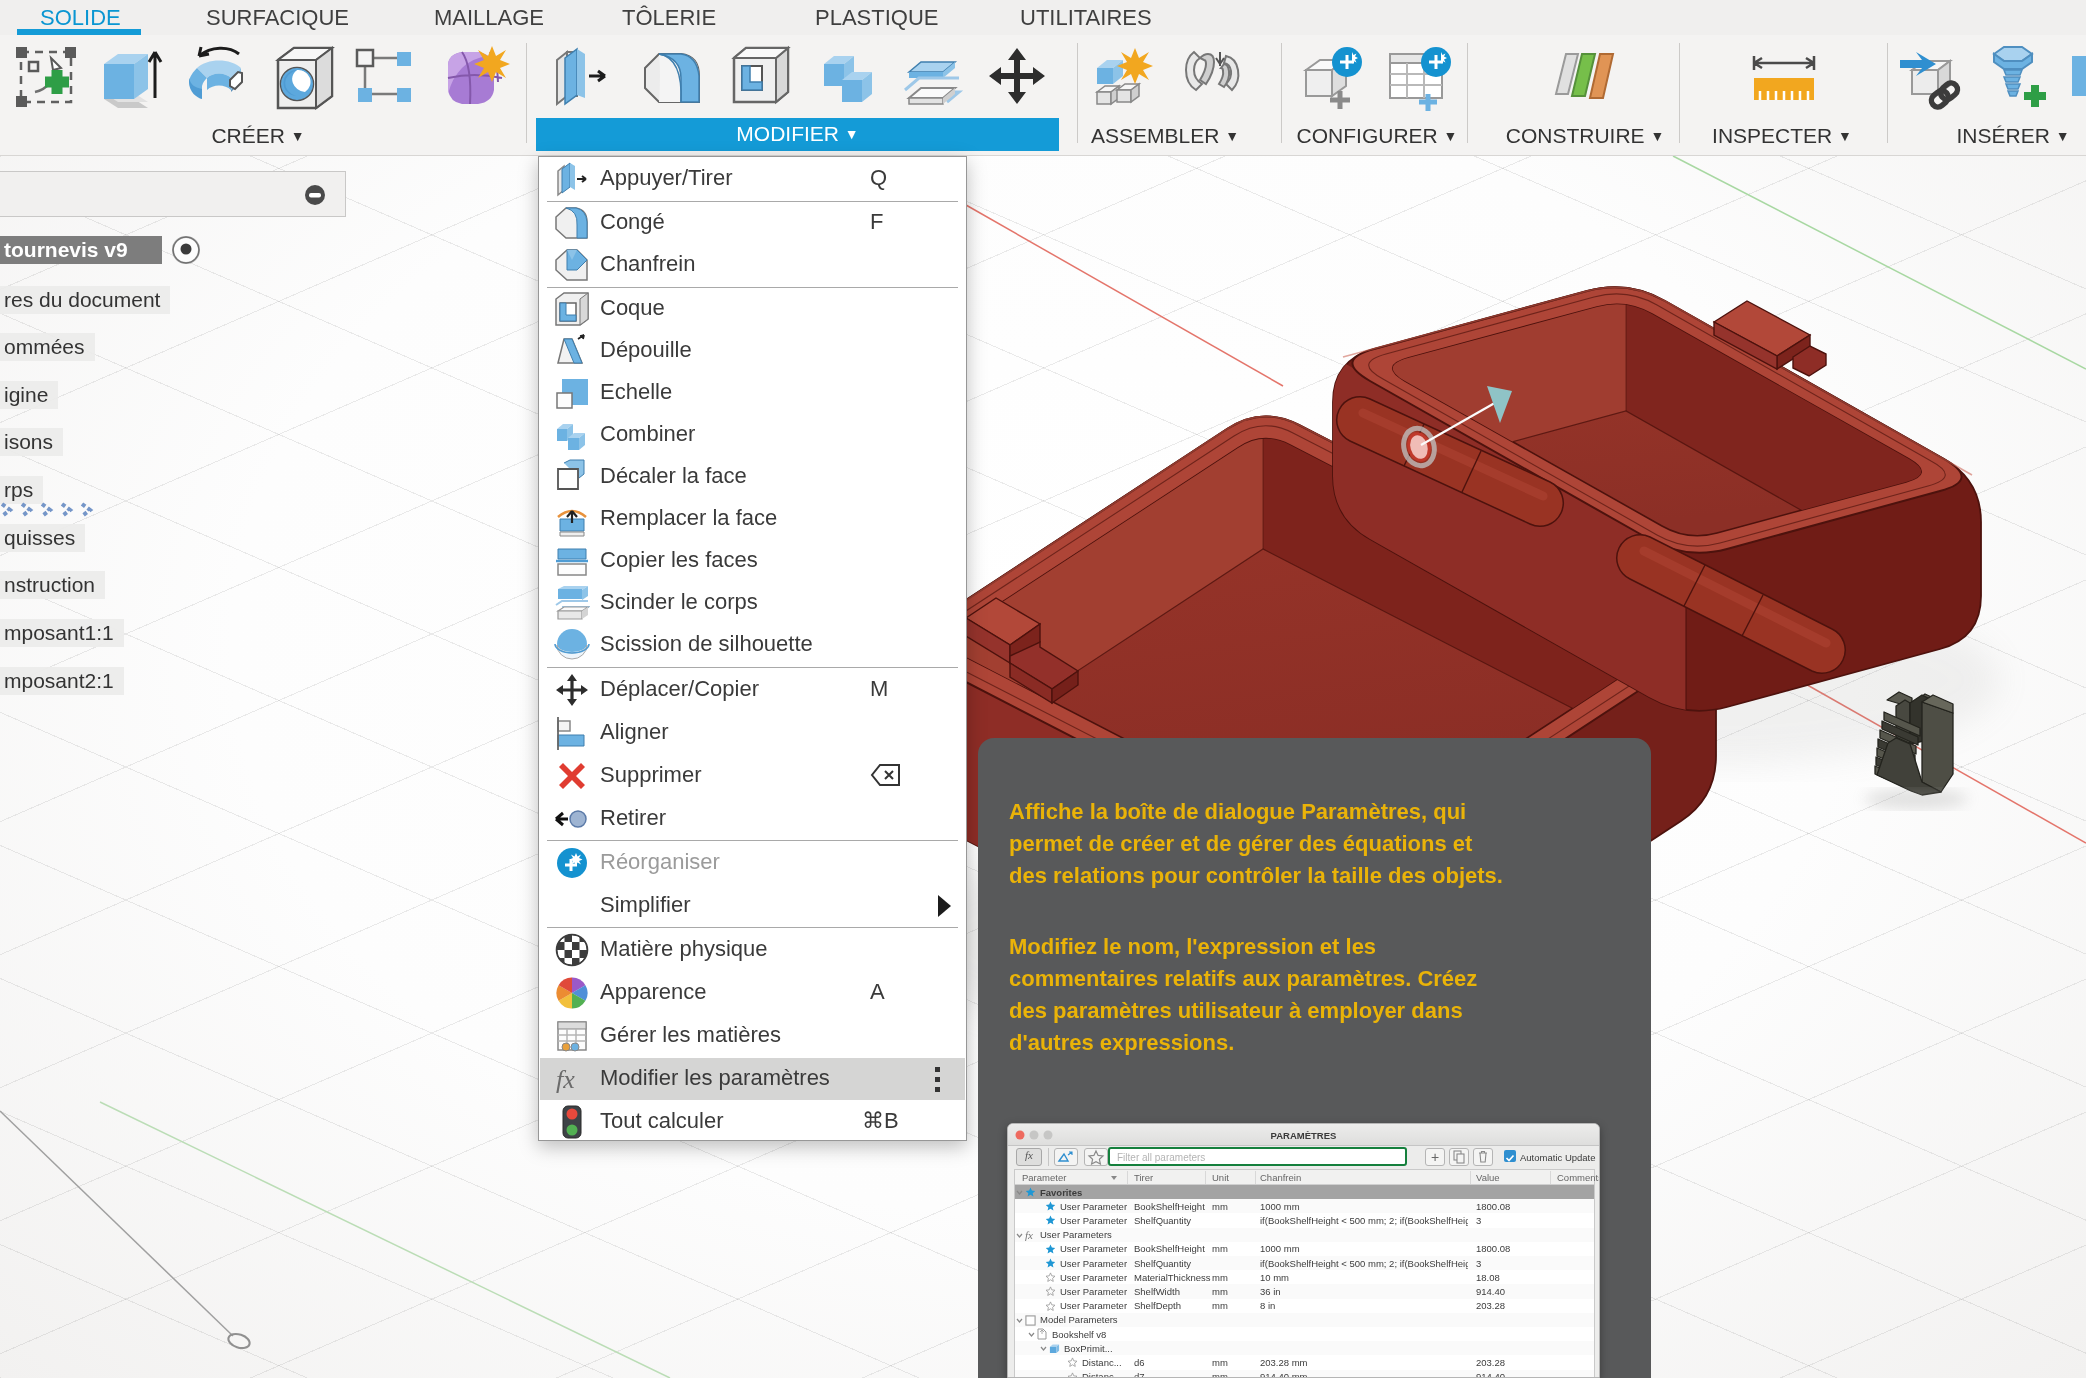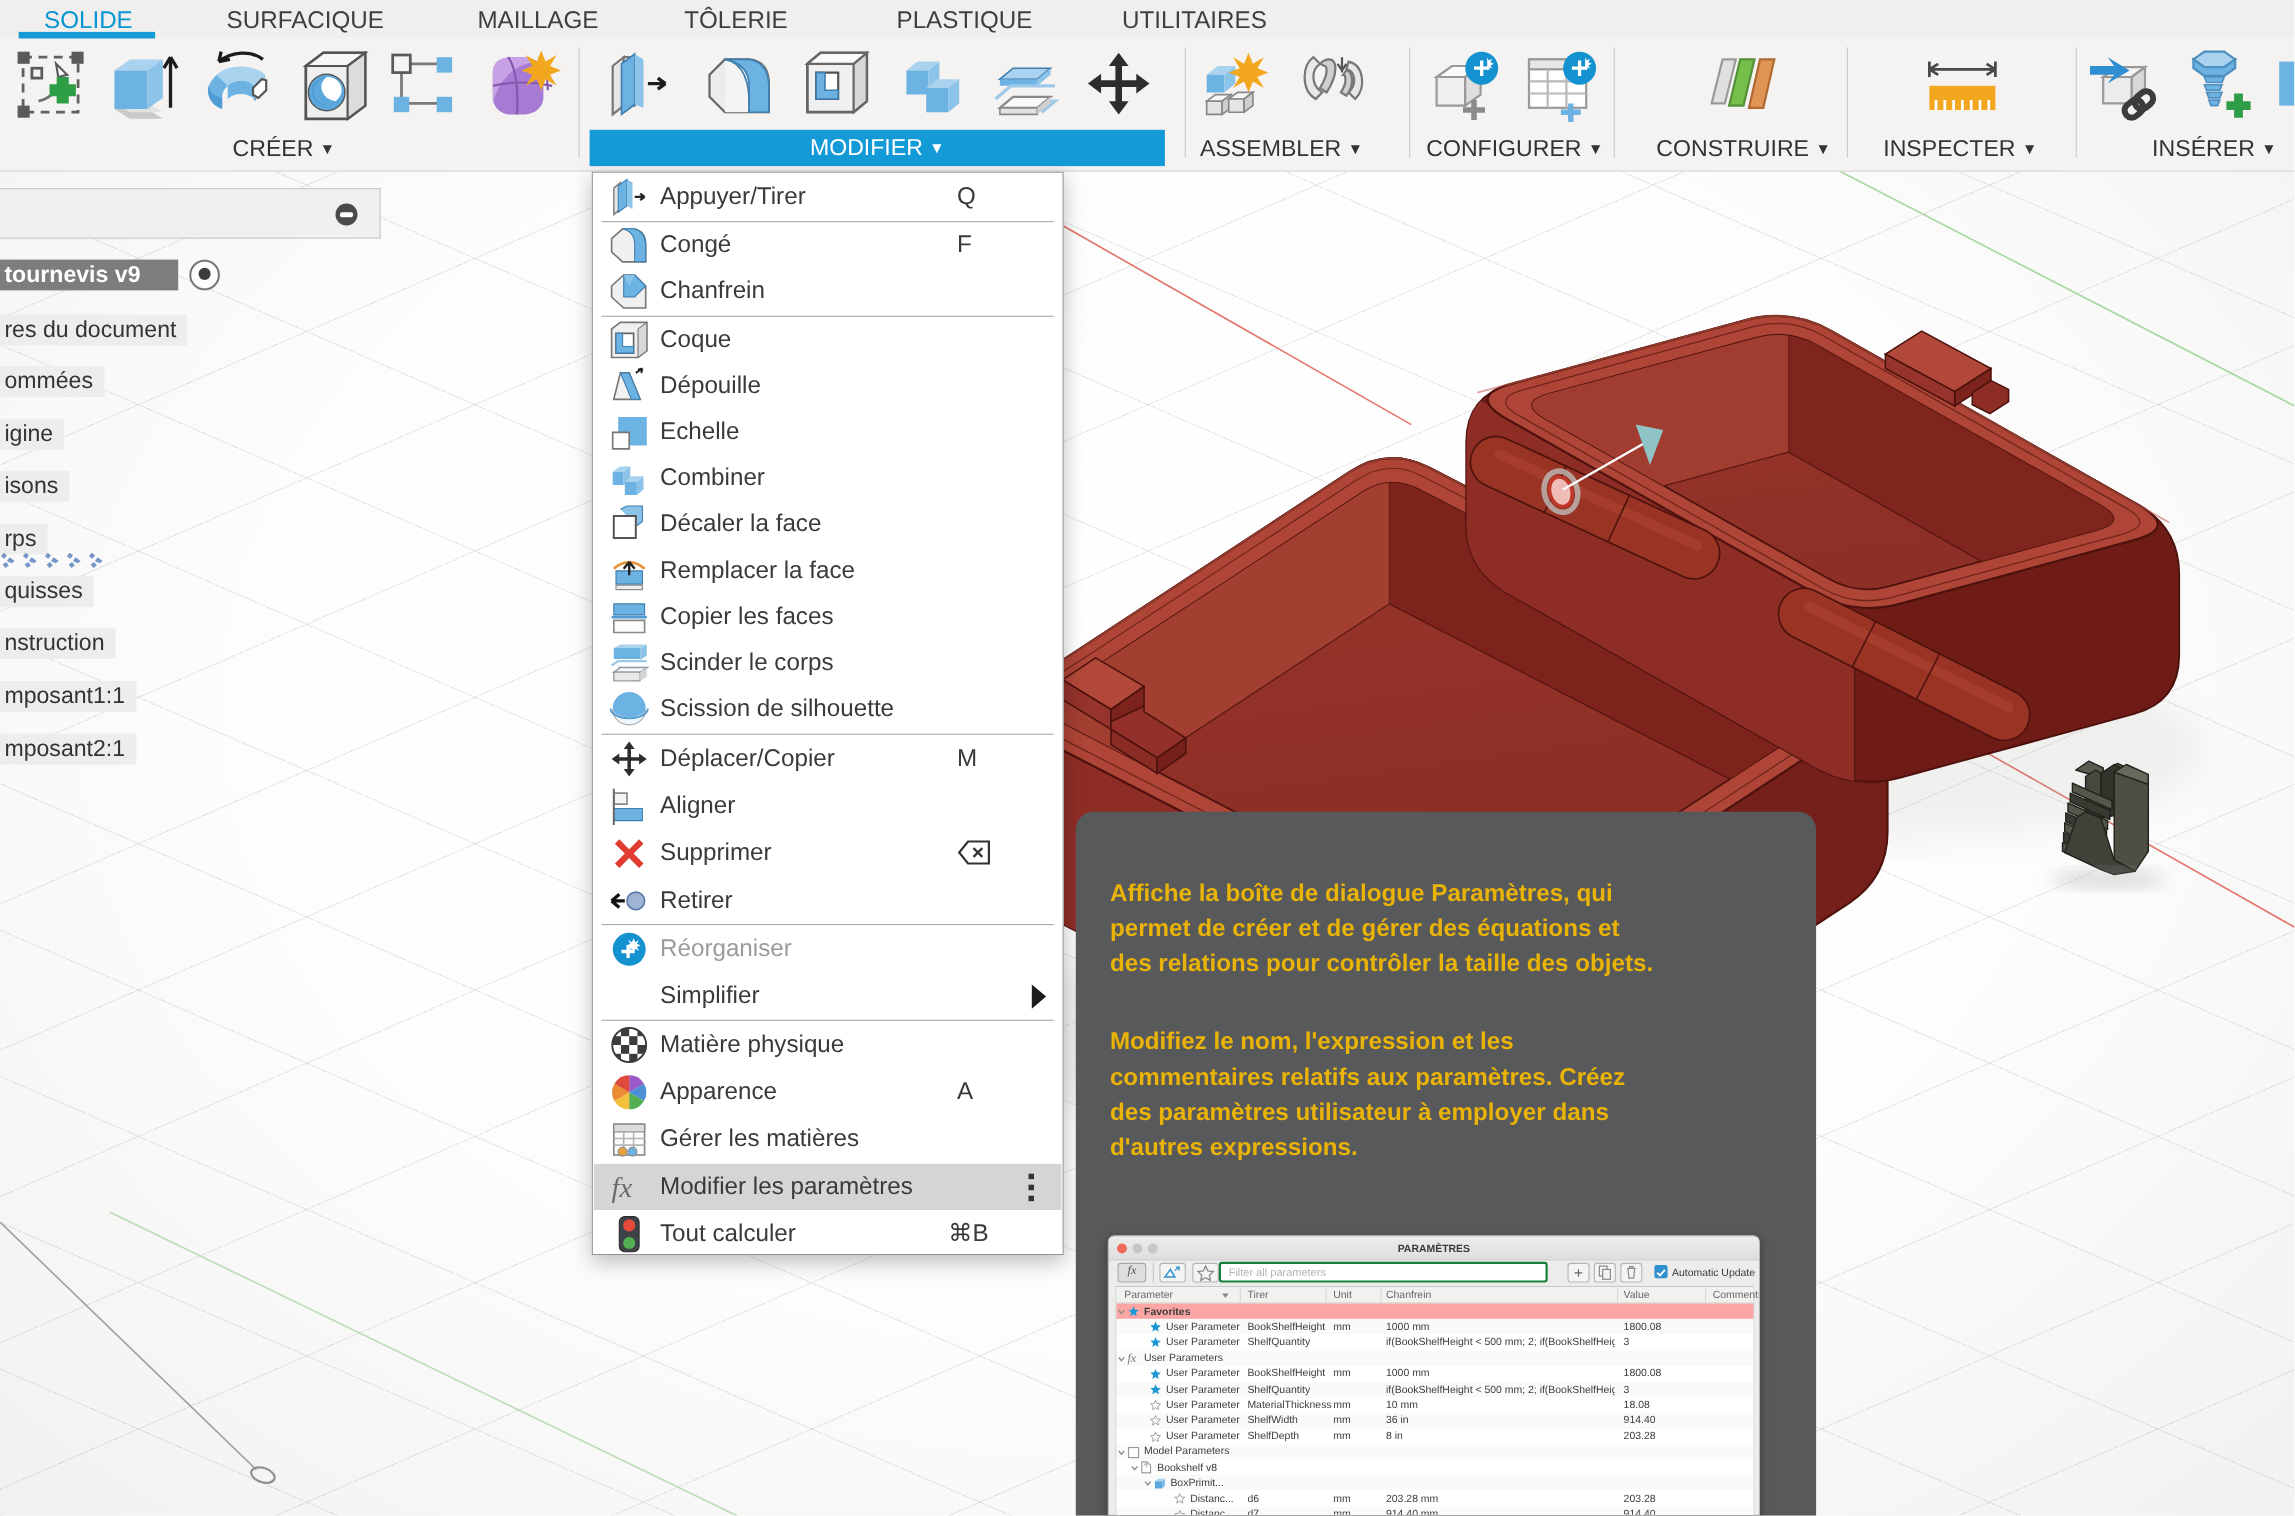--- a/index.html
+++ b/index.html
@@ -649,21 +649,21 @@
 <div style="position:absolute;left:542px;top:2px;font-size:9.5px;">Comments</div>
 <svg style="position:absolute;left:95px;top:5px" width="8" height="7" viewBox="0 0 8 7">
             <path d="M1 1 l3 4 3-4" fill="#888"></path>
           </svg>
 <div style="position:absolute;left:112px;top:1px;width:1px;height:13px;background:#d8d8d8;"></div>
 <div style="position:absolute;left:190px;top:1px;width:1px;height:13px;background:#d8d8d8;"></div>
 <div style="position:absolute;left:240px;top:1px;width:1px;height:13px;background:#d8d8d8;"></div>
 <div style="position:absolute;left:455px;top:1px;width:1px;height:13px;background:#d8d8d8;"></div>
 <div style="position:absolute;left:535px;top:1px;width:1px;height:13px;background:#d8d8d8;"></div>
 </div>
-<div style="position:absolute;left:0;top:15px;width:579px;height:14.2px;background:#fca5a5;">
+<div style="position:absolute;left:0;top:15px;width:579px;height:14.2px;background:#a3a3a3;">
 <svg style="position:absolute;left:1px;top:4px" width="7" height="7" viewBox="0 0 7 7">
             <path d="M1 2 l2.5 3 2.5-3" fill="none" stroke="#888" stroke-width="1.2"></path>
           </svg>
           <svg style="position:absolute;left:10px;top:2px" width="11" height="11" viewBox="0 0 12 12">
             <path d="M6 0.5 l1.5 3.4 3.7 0.4 -2.8 2.5 0.8 3.6 -3.2-1.9 -3.2 1.9 0.8-3.6 -2.8-2.5 3.7-0.4z" fill="#1f97d4"></path>
           </svg>
 <div style="position:absolute;left:25px;top:1.5px;font-size:9.5px;font-weight:bold;white-space:nowrap;">Favorites</div>
 </div>
 <div style="position:absolute;left:0;top:29.2px;width:579px;height:14.2px;background:#fafafa;">
 <svg style="position:absolute;left:30px;top:2px" width="11" height="11" viewBox="0 0 12 12">

